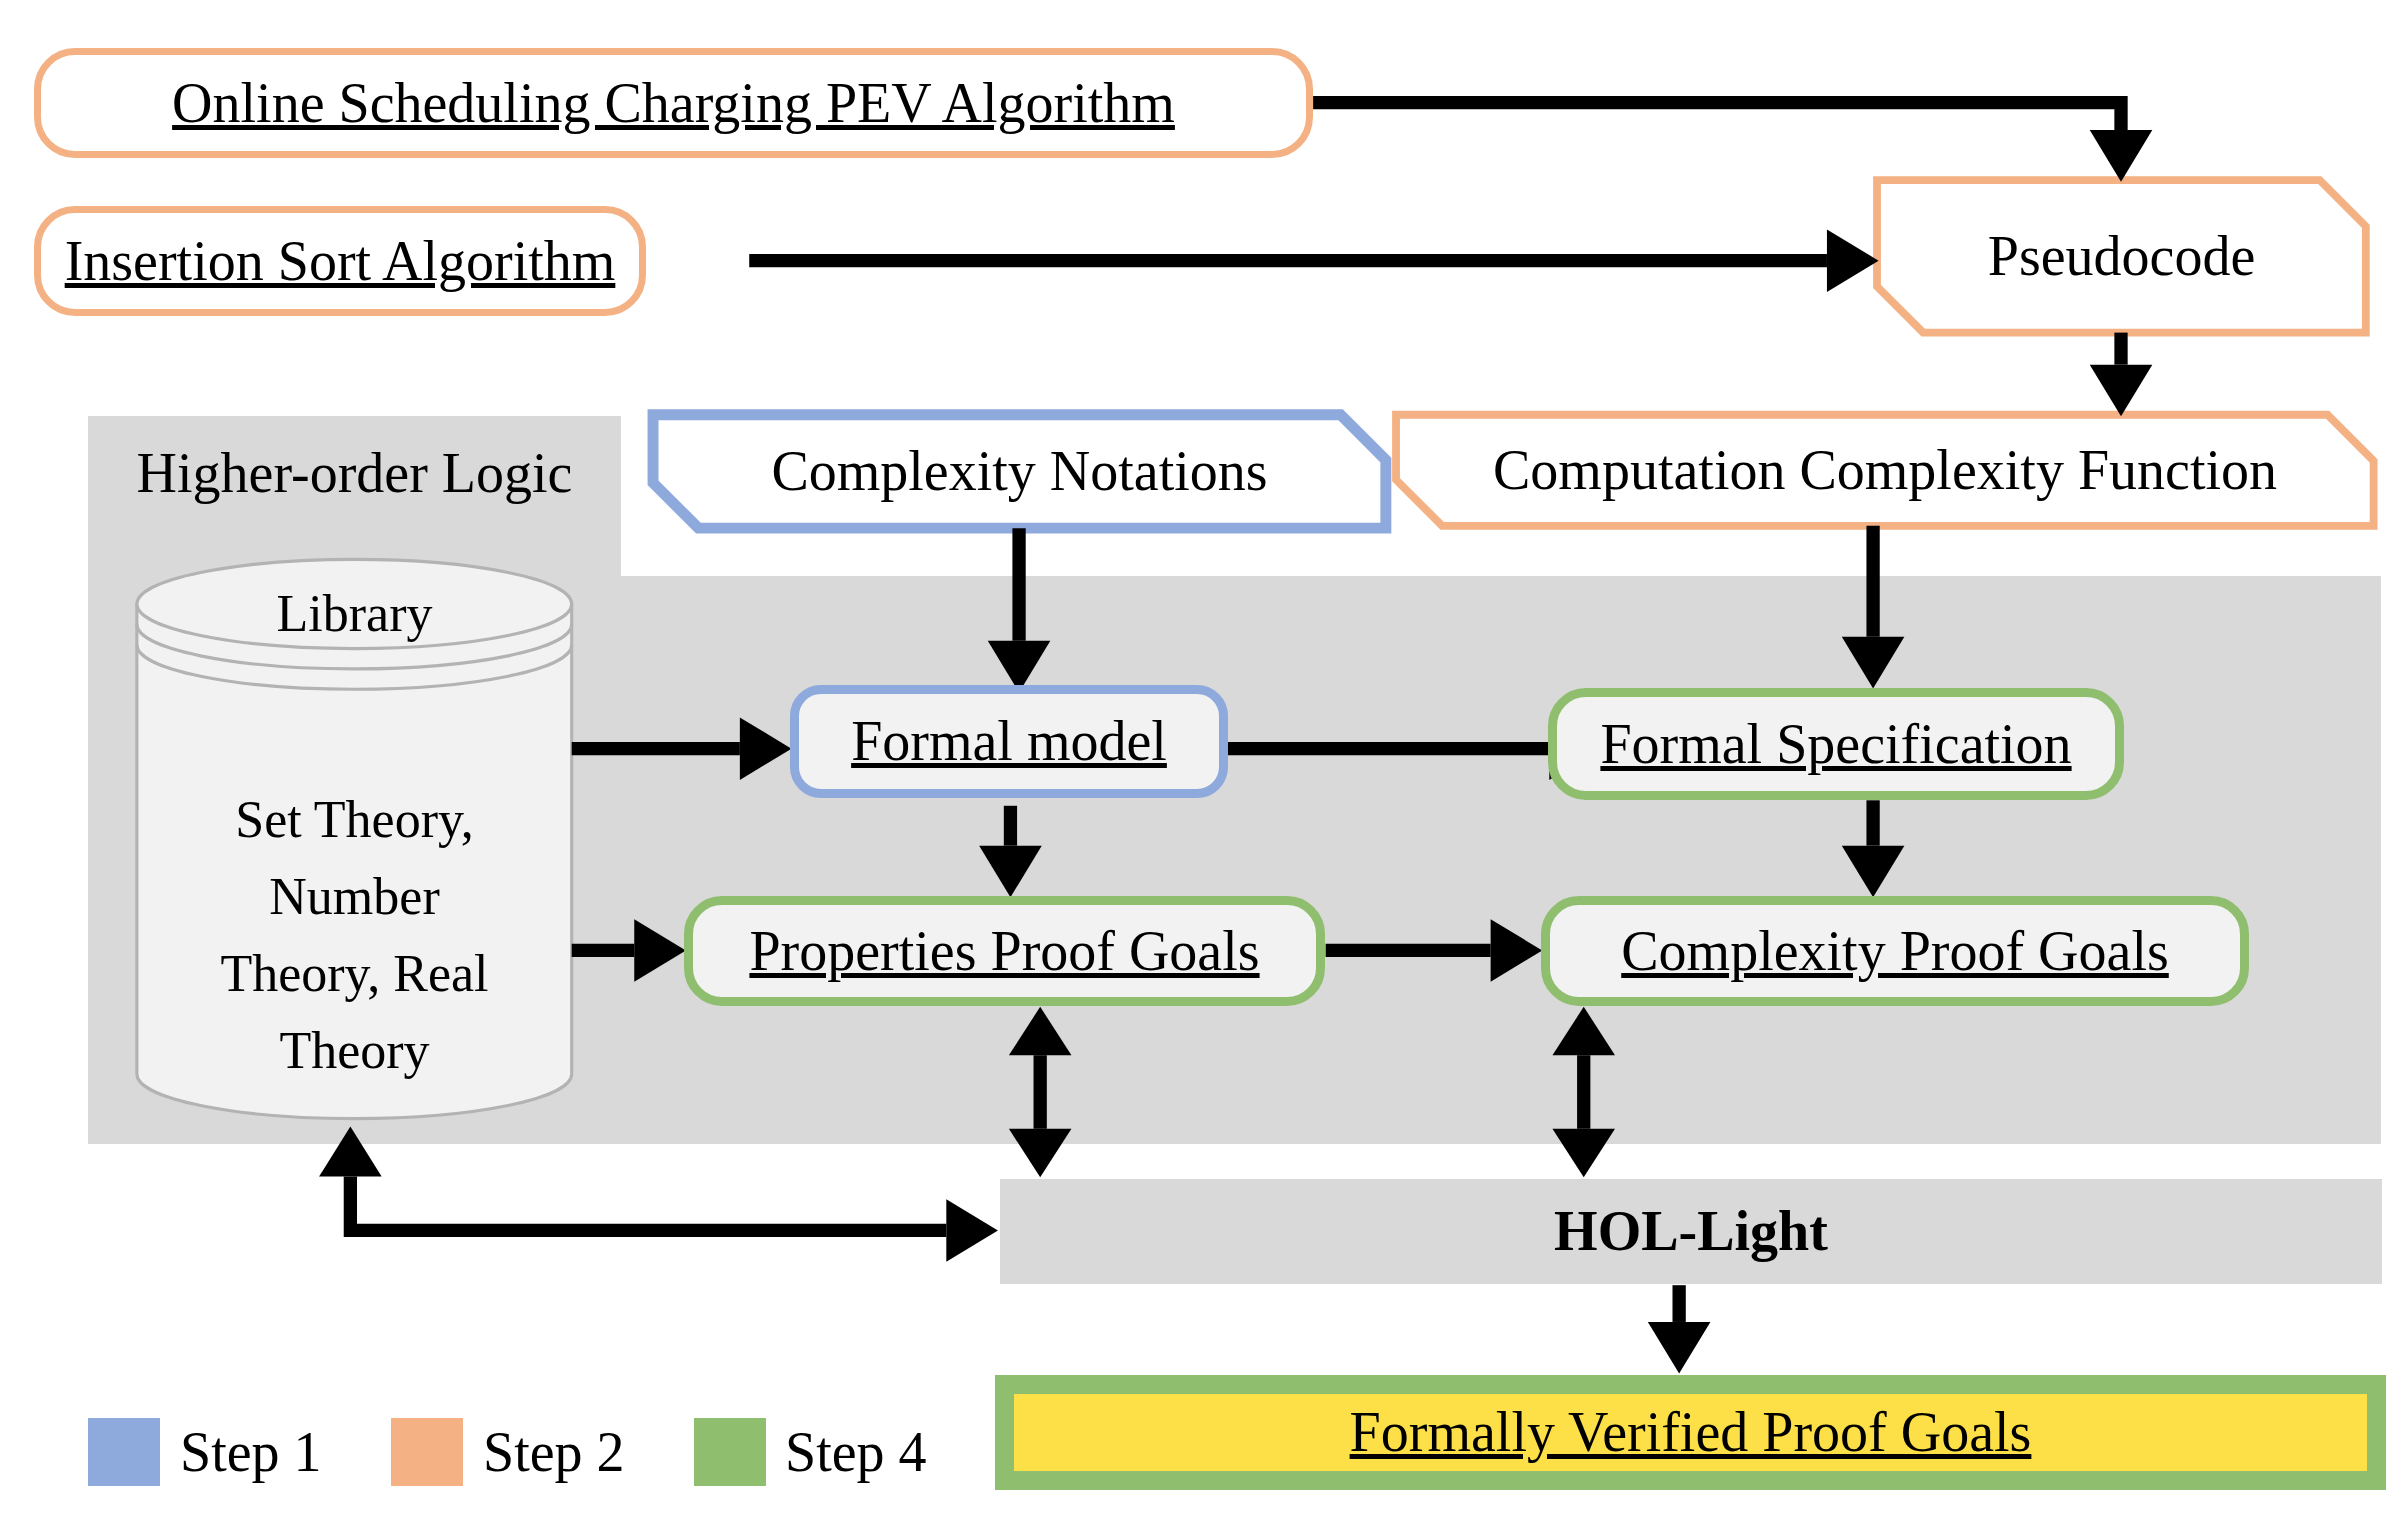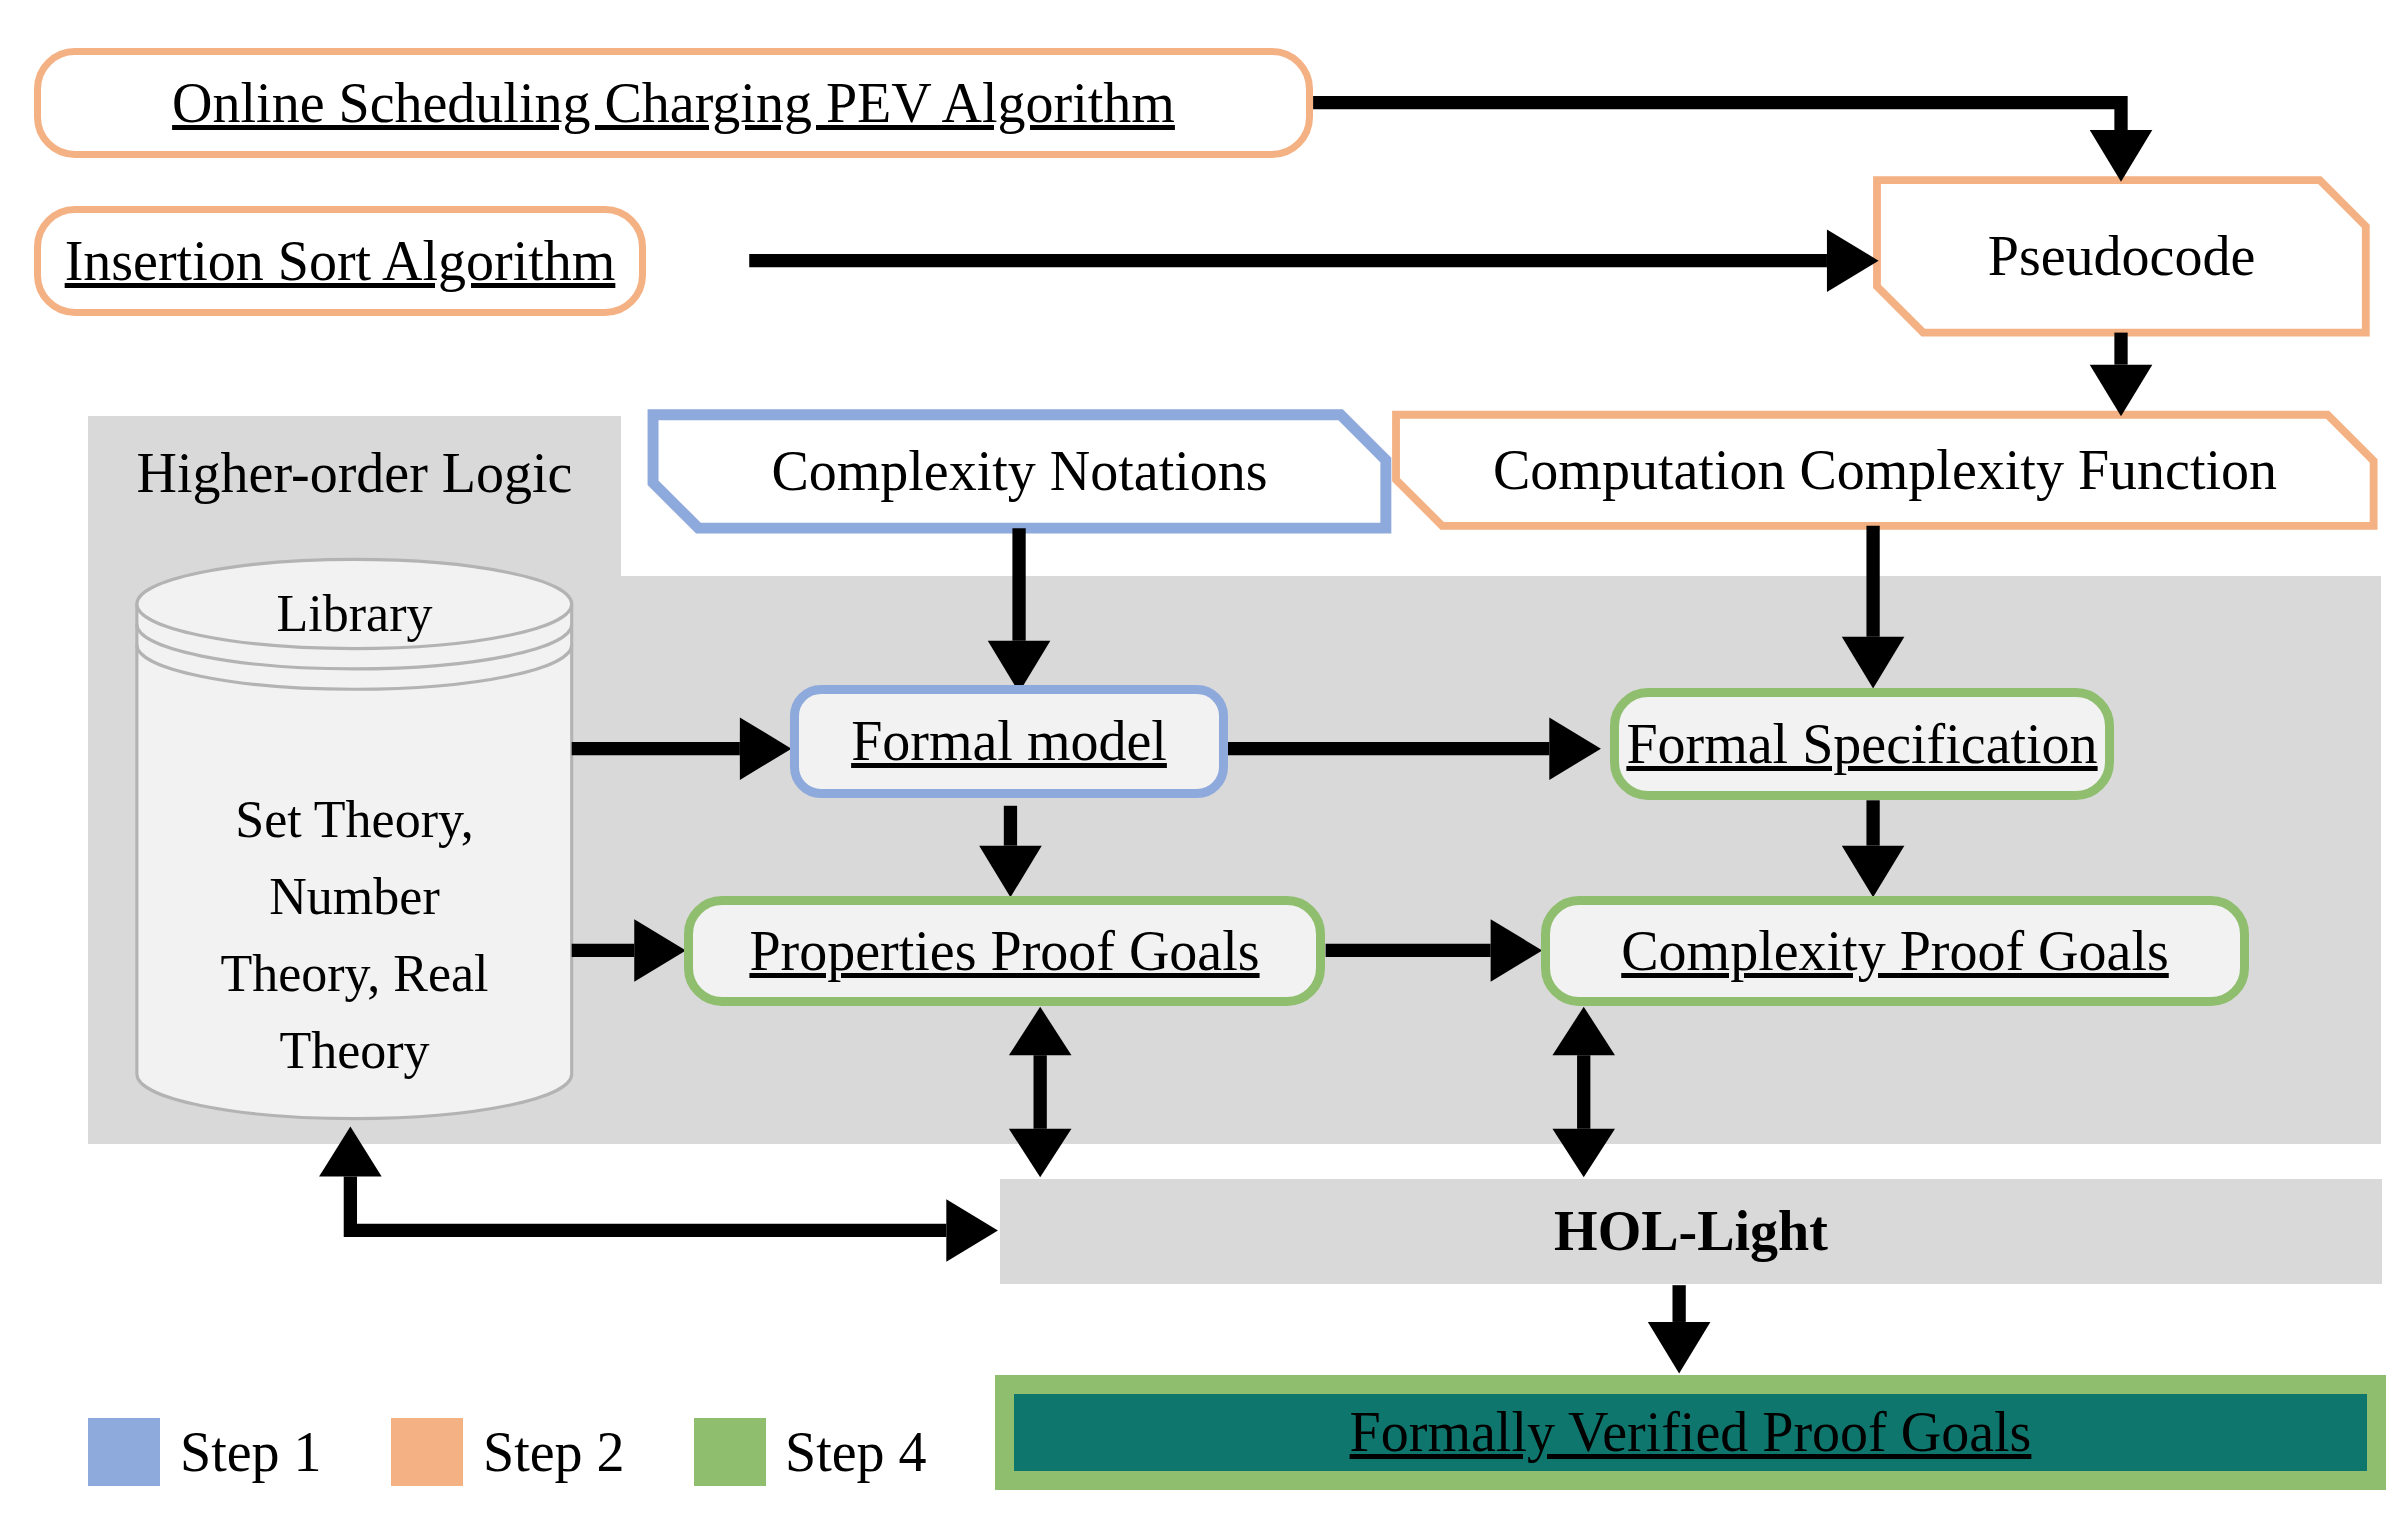--- a/index.html
+++ b/index.html
@@ -10,21 +10,21 @@
   .abs{position:absolute;}
   .gray{background:#d9d9d9;}
   .node{
     position:absolute;box-sizing:border-box;display:flex;
     align-items:center;justify-content:center;text-align:center;
     font-size:56px;line-height:1.05;background:#fff;text-decoration:underline;
   }
   .r-orange{border:7.8px solid #f4b183;border-radius:41px;}
   .r-blue{border:9.4px solid #8ea9db;border-radius:31px;background:#f2f2f2;}
   .r-green{border:9.4px solid #8fbe6e;border-radius:38px;background:#f2f2f2;}
-  .fv{border:19px solid #8fbe6e;border-radius:0;background:#0f766e;}
+  .fv{border:19px solid #8fbe6e;border-radius:0;background:#fde047;}
   .plain-label{
     position:absolute;display:flex;align-items:center;justify-content:center;
     text-align:center;font-size:56px;line-height:1.05;
   }
   svg{position:absolute;left:0;top:0;}
   .arrow{stroke:#000;stroke-width:17px;fill:none;}
   .head{fill:#000;stroke:none;}
   .card{stroke-linejoin:miter;}
   .legend-swatch{position:absolute;width:72px;height:68px;}
   .legend-label{
@@ -156,21 +156,21 @@
   </div>
 
   <div class="theories">
     <span>Set Theory, Number Theory, Real Theory</span>
   </div>
 
   <div class="node r-blue" style="left:790px;top:685px;width:438px;height:113px;">
     <span>Formal model</span>
   </div>
 
-  <div class="node r-green" style="left:1610px;top:688px;width:504px;height:112px;">
+  <div class="node r-green" style="left:1548px;top:688px;width:576px;height:112px;">
     <span>Formal Specification</span>
   </div>
 
   <div class="node r-green" style="left:684px;top:896px;width:641px;height:110px;">
     <span>Properties Proof Goals</span>
   </div>
 
   <div class="node r-green" style="left:1541px;top:896px;width:708px;height:110px;">
     <span>Complexity Proof Goals</span>
   </div>

